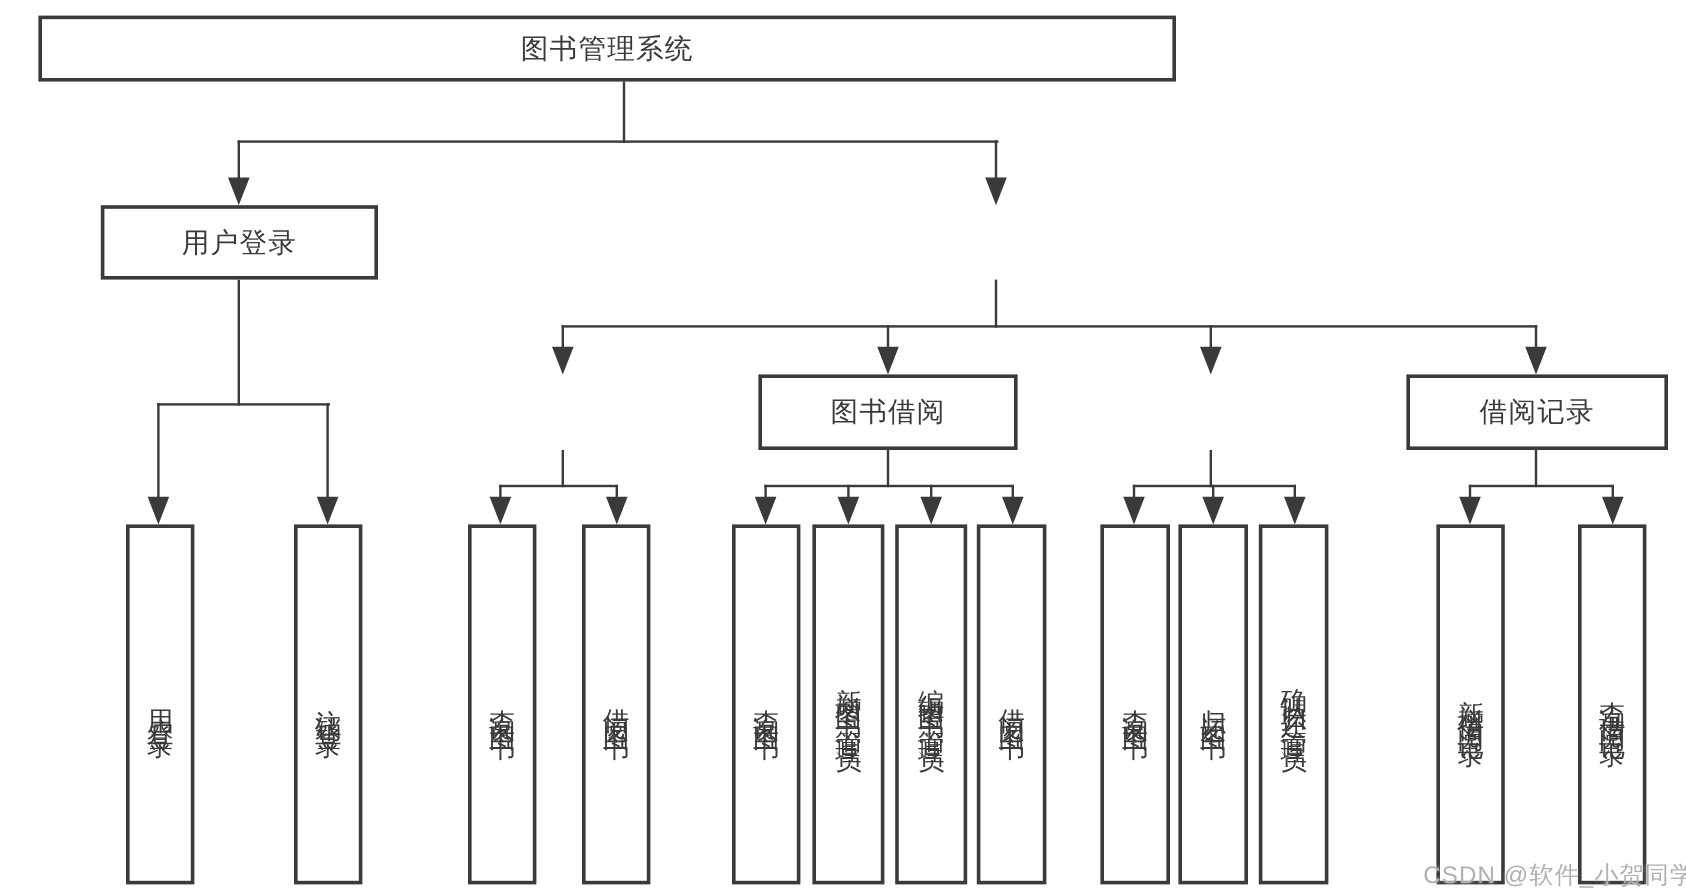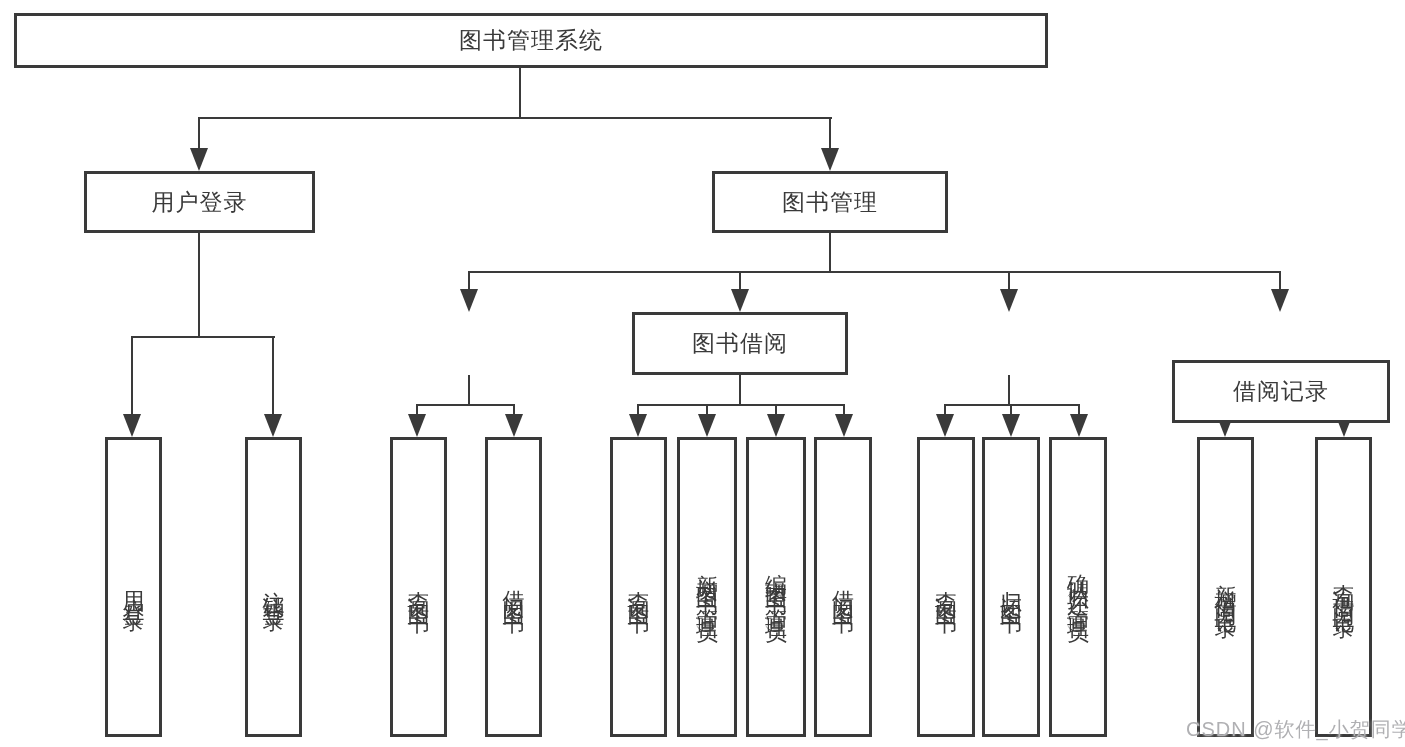--- a/index.html
+++ b/index.html
@@ -72,36 +72,33 @@
     text-shadow: 0 0 3px rgba(255,255,255,0.85);
     z-index: 3;
     white-space: nowrap;
   }
 </style>
 </head>
 <body>
 
 <div id="canvas">
 
-  <div class="box" style="left:14px; top:13px; width:1034px; height:55px;font-family:Liberation Serif, serif;">
+  <div class="box" style="left:32px; top:13px; width:948px; height:55px;font-family:Liberation Serif, serif;">
     <span>图书管理系统</span>
   </div>
 
   <div class="ln" style="left:519px; top:66px; width:2px; height:53px;"></div>
   <div class="ln" style="left:198px; top:117px; width:634px; height:2px;"></div>
   <div class="ln" style="left:198px; top:117px; width:2px; height:35px;"></div>
   <div class="ln" style="left:829px; top:117px; width:2px; height:35px;"></div>
   <div class="arrow" style="left:190px; top:148px;"></div>
   <div class="arrow" style="left:821px; top:148px;"></div>
 
   <div class="box" style="left:84px; top:171px; width:231px; height:62px;">
     <span>用户登录</span>
-  </div>
-  <div class="box" style="left:712px; top:171px; width:236px; height:62px;">
-    <span>图书管理</span>
   </div>
 
   <div class="ln" style="left:198px; top:233px; width:2px; height:105px;"></div>
   <div class="ln" style="left:131px; top:336px; width:144px; height:2px;"></div>
   <div class="ln" style="left:131px; top:336px; width:2px; height:80px;"></div>
   <div class="ln" style="left:272px; top:336px; width:2px; height:80px;"></div>
   <div class="arrow" style="left:123px; top:414px;"></div>
   <div class="arrow" style="left:264px; top:414px;"></div>
 
   <div class="ln" style="left:829px; top:233px; width:2px; height:40px;"></div>
@@ -111,21 +108,21 @@
   <div class="ln" style="left:1008px; top:271px; width:2px; height:20px;"></div>
   <div class="ln" style="left:1279px; top:271px; width:2px; height:20px;"></div>
   <div class="arrow" style="left:460px; top:289px;"></div>
   <div class="arrow" style="left:731px; top:289px;"></div>
   <div class="arrow" style="left:1000px; top:289px;"></div>
   <div class="arrow" style="left:1271px; top:289px;"></div>
 
   <div class="box" style="left:632px; top:312px; width:216px; height:63px;">
     <span>图书借阅</span>
   </div>
-  <div class="box" style="left:1172px; top:312px; width:218px; height:63px;margin-top:48px;">
+  <div class="box" style="left:1172px; top:312px; width:218px; height:63px;">
     <span>借阅记录</span>
   </div>
 
   <div class="ln" style="left:468px; top:375px; width:2px; height:31px;"></div>
   <div class="ln" style="left:416px; top:404px; width:99px; height:2px;"></div>
   <div class="ln" style="left:416px; top:404px; width:2px; height:13px;"></div>
   <div class="ln" style="left:513px; top:404px; width:2px; height:13px;"></div>
   <div class="arrow" style="left:408px; top:414px;"></div>
   <div class="arrow" style="left:505px; top:414px;"></div>
 

